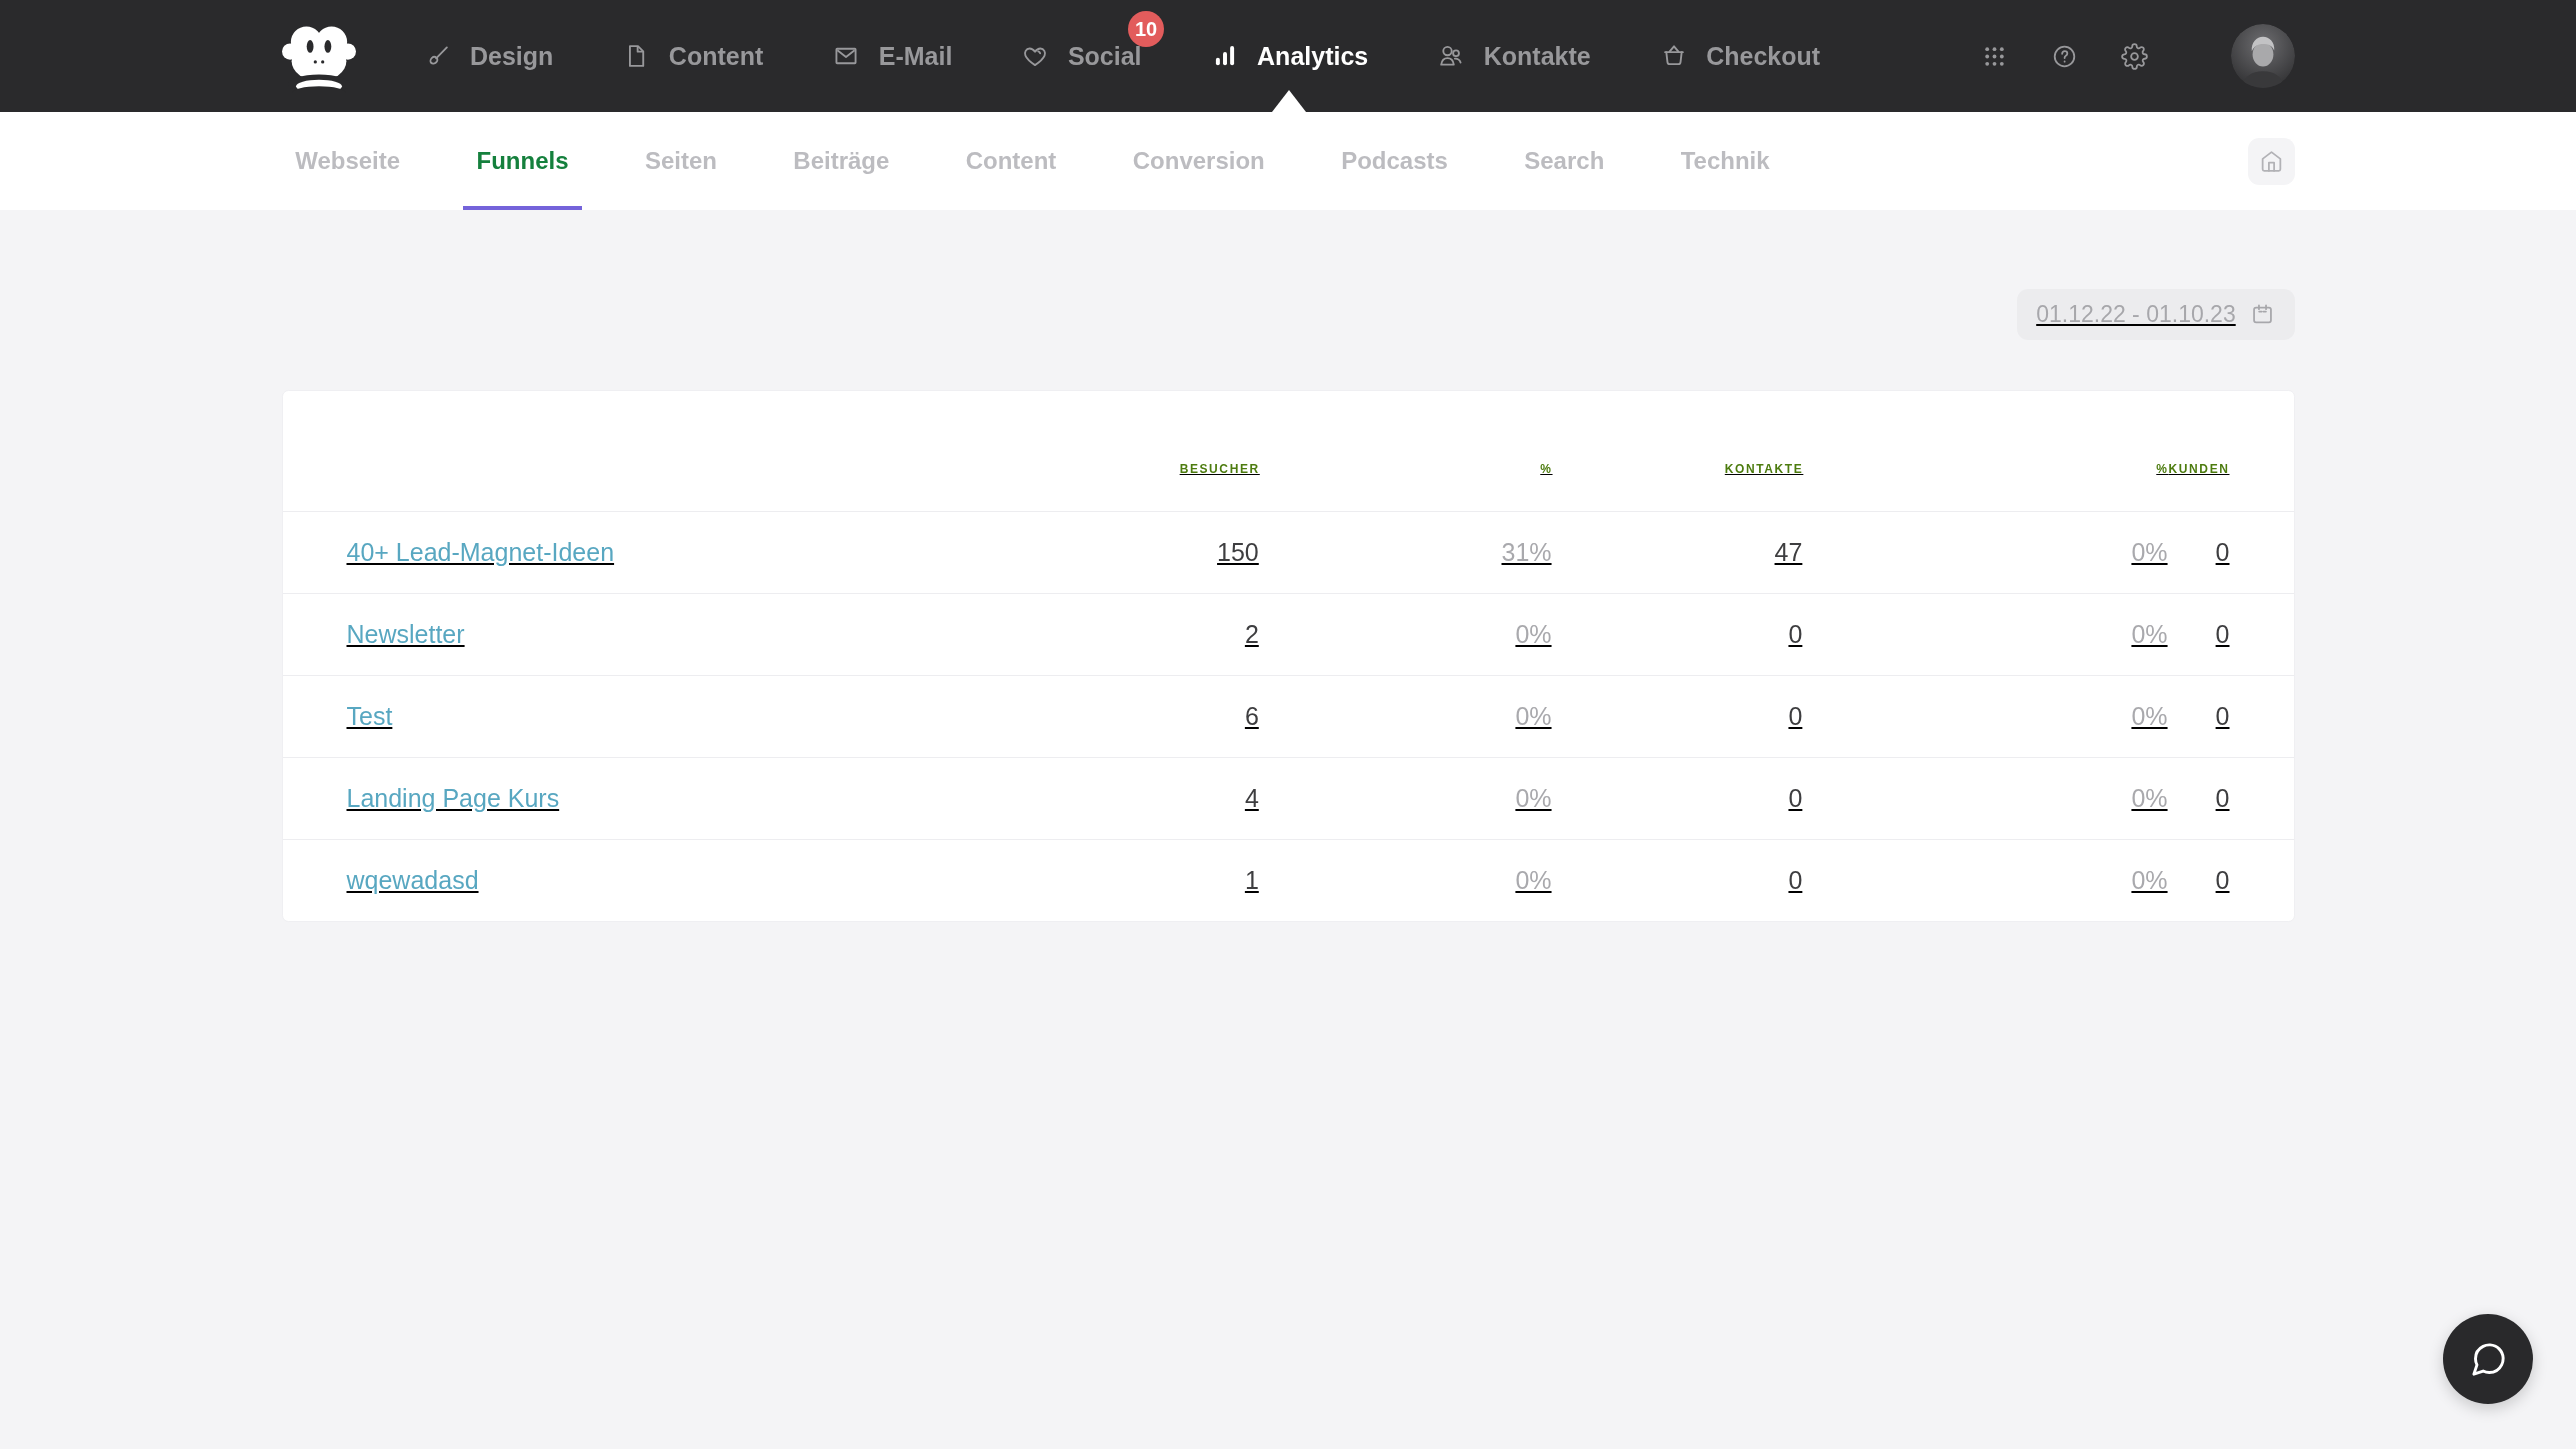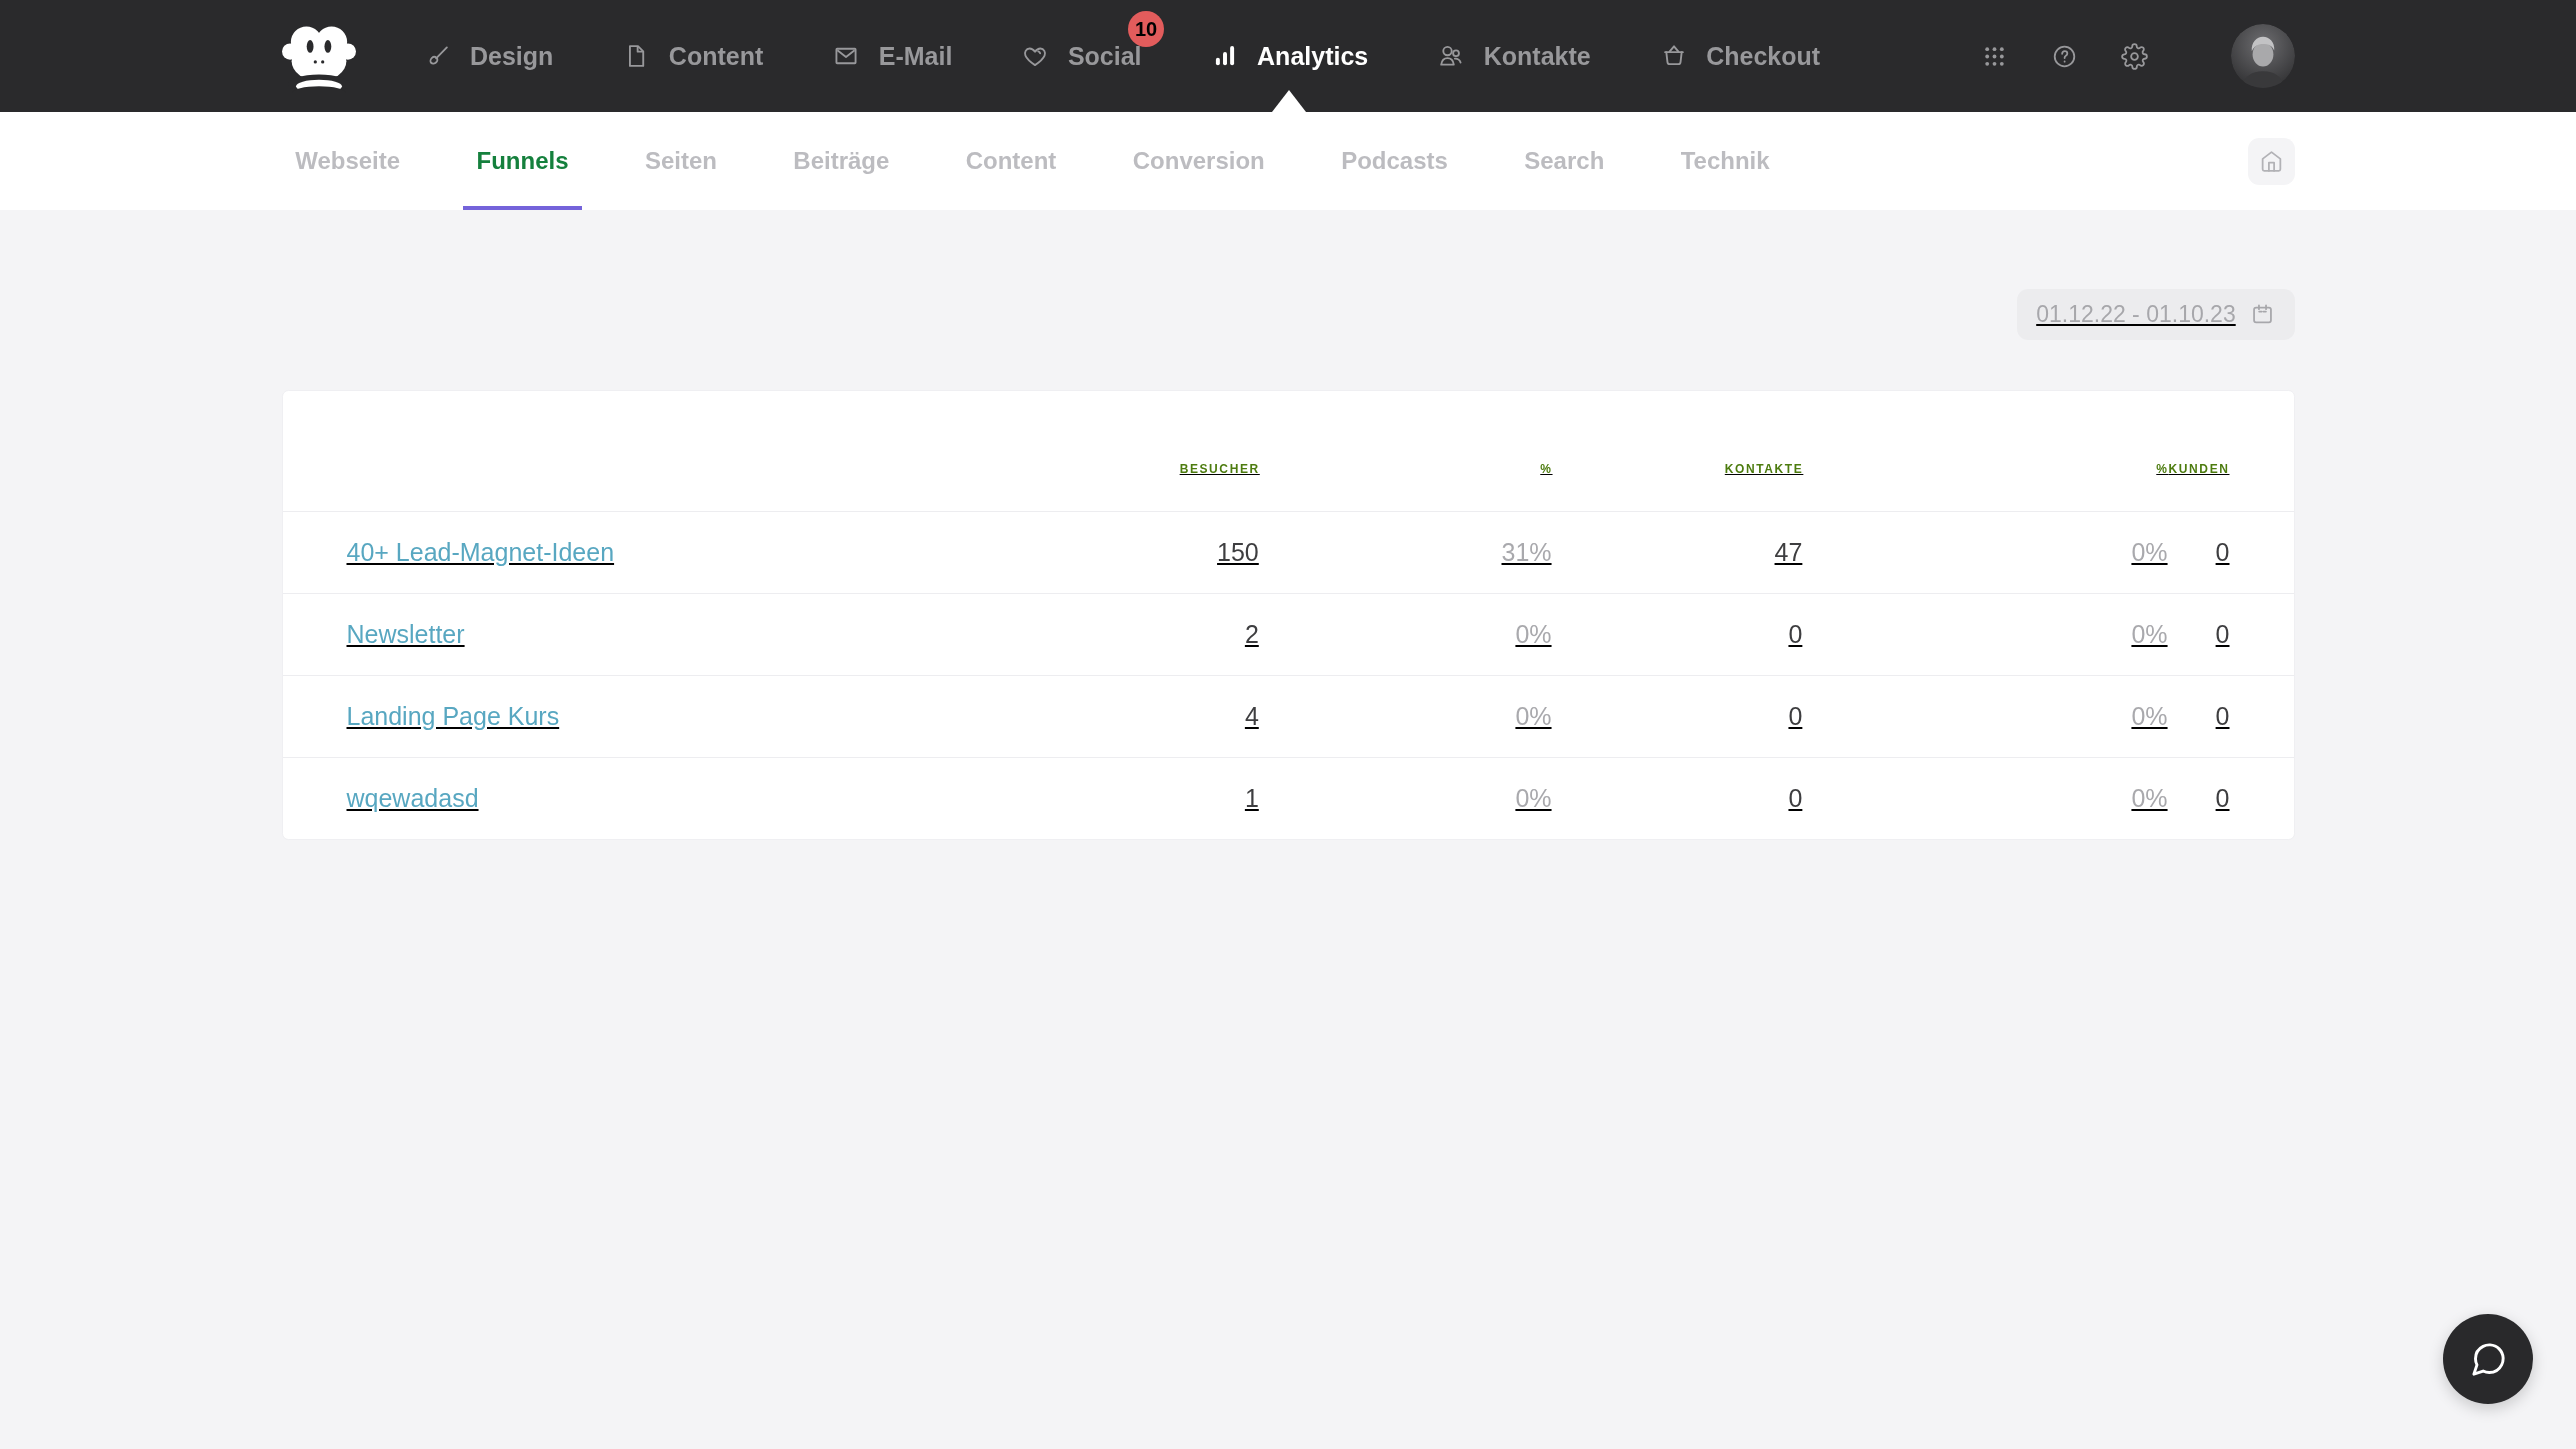--- a/index.html
+++ b/index.html
@@ -14,21 +14,21 @@
   
   .topbar { height:112px; background:#2a2a2c; }
   .topbar-inner { width:2013px; height:100%; margin:0 auto; display:flex; align-items:center; }
   .logo { width:74px; height:74px; display:block; cursor:pointer; flex:0 0 auto; }
   .main-nav { display:flex; align-items:center; gap:69px; margin-left:68px; height:100%; }
   .nav-item { position:relative; display:flex; align-items:center; gap:18.5px; height:100%;
               color:#98989b; font-size:25px; font-weight:700; cursor:pointer; white-space:nowrap; }
   .nav-item.active { color:#ffffff; }
   .nav-icon svg { display:block; width:28px; height:28px; }
   .badge { position:absolute; top:11.3px; right:-22.5px; min-width:36px; height:36px; padding:0 4.8px;
-           border-radius:18.5px; background:#e25c5c; color:#000000; font-size:20px; font-weight:700;
+           border-radius:18.5px; background:#e25c5c; color:#ffffff; font-size:20px; font-weight:700;
            display:flex; align-items:center; justify-content:center; }
   .active-pointer { position:absolute; bottom:0; left:50%; transform:translateX(-50%);
                     width:0; height:0; border-left:17px solid transparent; border-right:17px solid transparent;
                     border-bottom:22px solid #ffffff; }
   .topbar-right { margin-left:auto; display:flex; align-items:center; gap:43px; }
   .icon-btn { color:#98989b; cursor:pointer; display:flex; align-items:center; justify-content:center; }
   .icon-btn svg { display:block; width:27px; height:27px; }
   .avatar { width:64px; height:64px; border-radius:50%; overflow:hidden; margin-left:40px; cursor:pointer; flex:0 0 auto; }
   .avatar svg { display:block; }
 
@@ -309,20 +309,28 @@
           </tr>
           <tr>
             <td class="col-name"><a class="funnel-link">Newsletter</a></td>
             <td class="num">2</td>
             <td class="pct">0%</td>
             <td class="num">0</td>
             <td class="pct">0%</td>
             <td class="num col-last">0</td>
           </tr>
           <tr>
+            <td class="col-name"><a class="funnel-link">Test</a></td>
+            <td class="num">6</td>
+            <td class="pct">0%</td>
+            <td class="num">0</td>
+            <td class="pct">0%</td>
+            <td class="num col-last">0</td>
+          </tr>
+          <tr>
             <td class="col-name"><a class="funnel-link">Landing Page Kurs</a></td>
             <td class="num">4</td>
             <td class="pct">0%</td>
             <td class="num">0</td>
             <td class="pct">0%</td>
             <td class="num col-last">0</td>
           </tr>
           <tr>
             <td class="col-name"><a class="funnel-link">wqewadasd</a></td>
             <td class="num">1</td>

